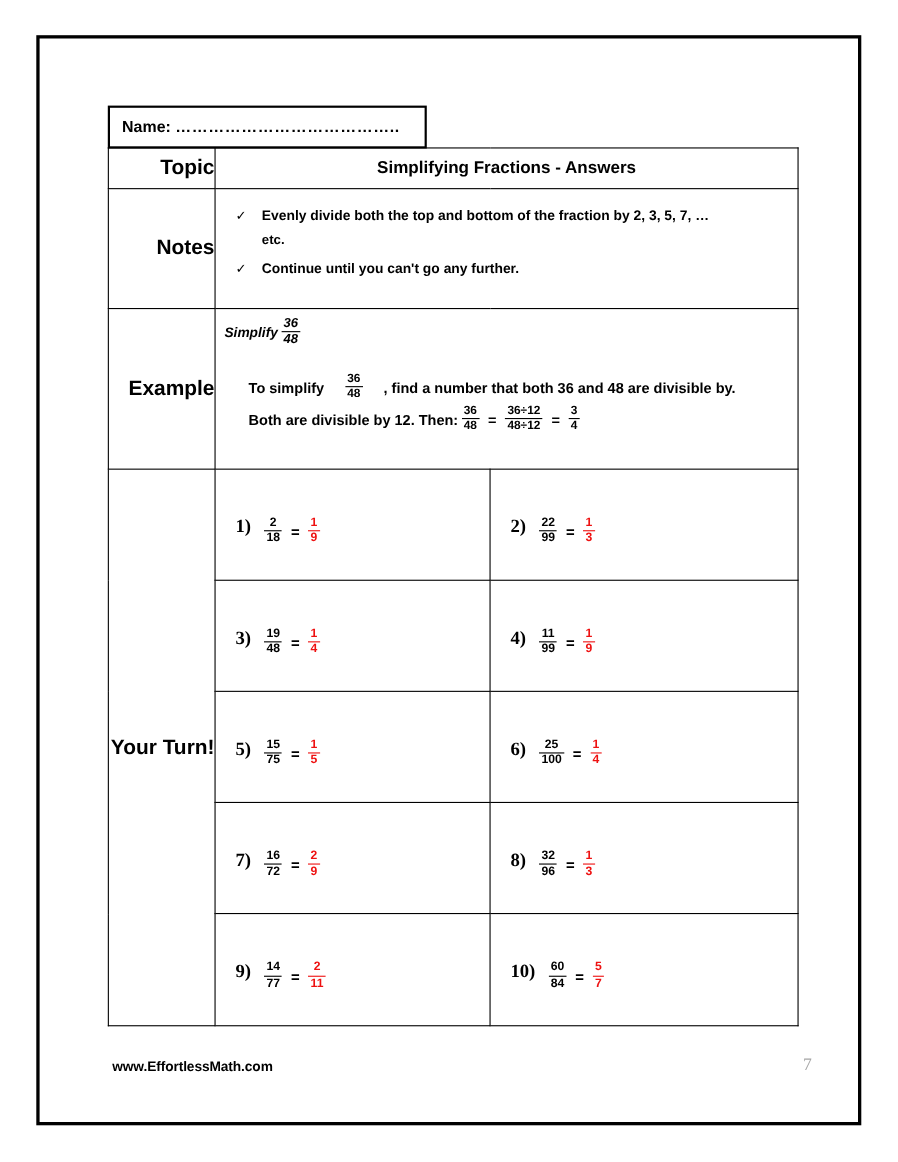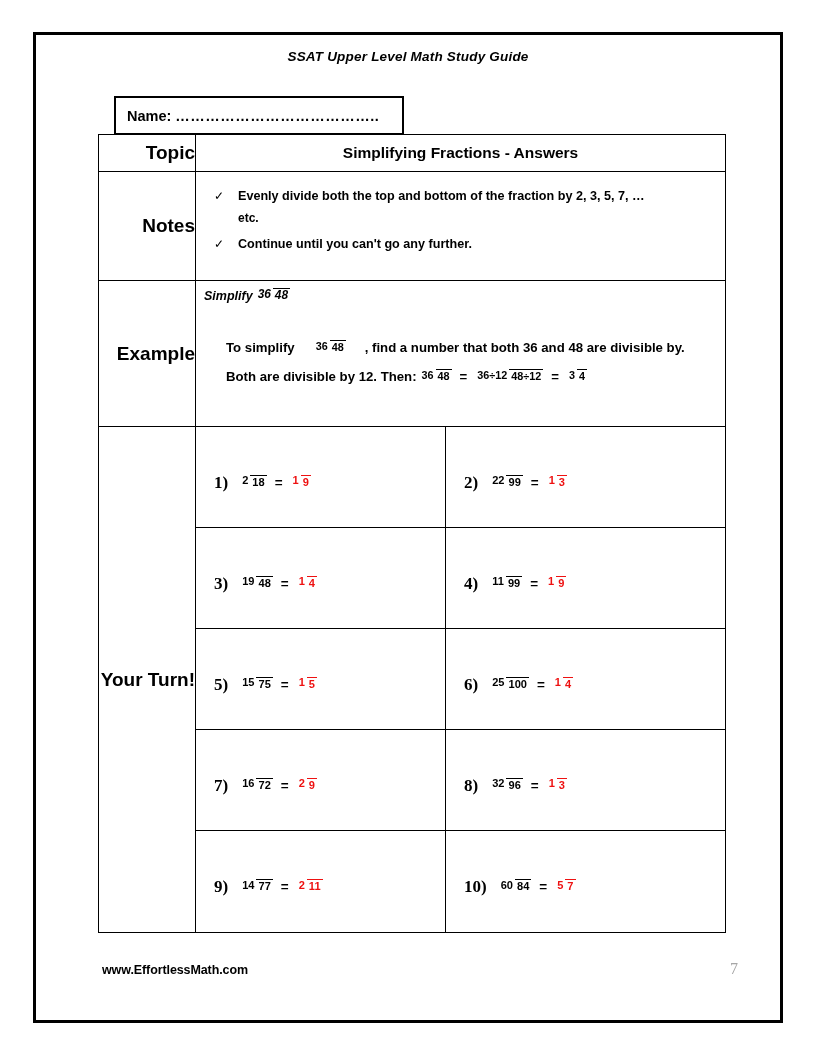--- a/index.html
+++ b/index.html
@@ -50,21 +50,21 @@
   .nd-box {
     position: absolute;
     top: 0;
     height: 39px;
     border: 2px solid #000000;
     box-sizing: border-box;
     display: flex;
     align-items: center;
     padding-left: 11px;
   }
-  .nd-name { left: 16px; width: 290px; }
+  .nd-name { left: 0; width: 290px; }
   .nd-date { left: 320px; width: 307px; }
   .nd-label {
     font-size: 14.5px;
     font-weight: bold;
     white-space: nowrap;
   }
   .nd-dots {
     font-size: 14.5px;
     font-weight: bold;
     margin-left: 4px;
@@ -162,21 +162,21 @@
     top: 88px;
     display: flex;
     align-items: center;
     font-size: 13.2px;
     font-weight: bold;
   }
 
   
   .frac {
     display: inline-flex;
-    flex-direction: row;
+    flex-direction: column;
     align-items: center;
     justify-content: center;
     vertical-align: middle;
     line-height: 1;
     margin: 0 3px;
     position: relative;
     top: -1px;
   }
   .frac .num {
     padding: 0 2px 1px 2px;
@@ -233,21 +233,20 @@
     font-size: 16px;
     color: #a6a6a6;
     font-family: "Liberation Serif", serif;
   }
 </style>
 </head>
 <body>
 
 <div class="page">
 
-  <div class="doc-title">SSAT Upper Level Math Study Guide</div>
 
   <div class="namedate">
     <div class="nd-box nd-name">
       <span class="nd-label">Name:</span>
       <span class="nd-dots">…………………………………..</span>
     </div>
   </div>
 
   <table class="tbl">
     <colgroup>

